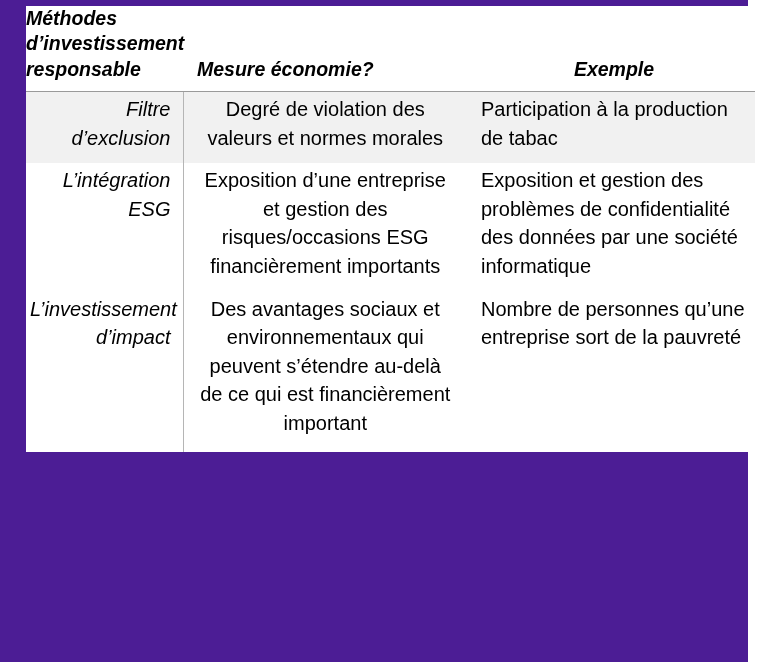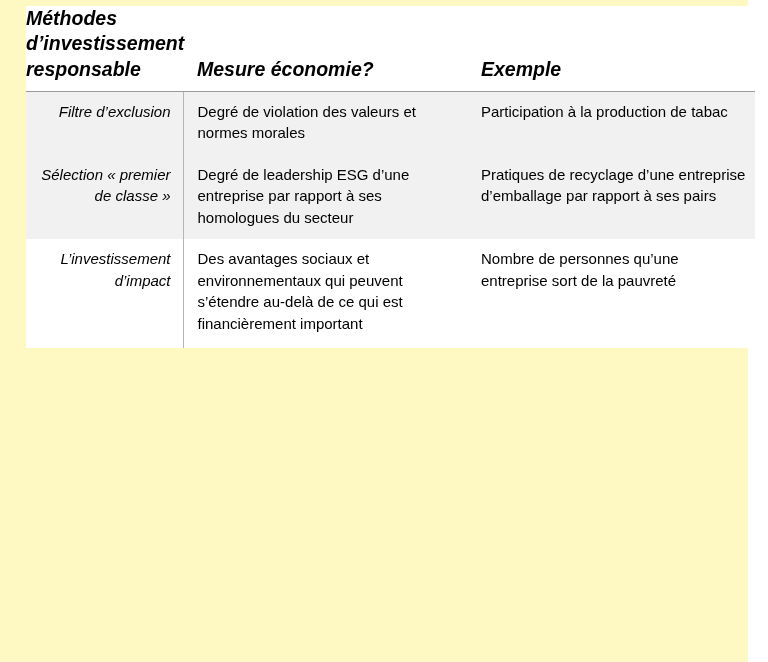--- a/index.html
+++ b/index.html
@@ -13,21 +13,21 @@
     overflow: hidden;
     font-family: "Liberation Sans", sans-serif;
     color: #000000;
     -webkit-font-smoothing: antialiased;
   }
 
   .slide {
     position: relative;
     width: 748px;
     height: 662px;
-    background: #fef9c3;
+    background: #4c1d95;
   }
 
   table.esg-table {
     position: absolute;
     left: 26px;
     top: 6px;
     width: 729px;
     border-collapse: collapse;
     table-layout: fixed;
   }
@@ -49,50 +49,51 @@
   thead th.h-method {
     text-align: left;
     padding-right: 14px;
   }
   thead th.h-measure {
     text-align: left;
     padding-left: 14px;
     padding-right: 12px;
   }
   thead th.h-example {
-    text-align: left;
+    text-align: center;
     padding-left: 14px;
     padding-right: 8px;
     font-style: italic;
   }
 
   tbody td {
-    font-size: 15px;
+    font-size: 20px;
     line-height: 1.43;
     vertical-align: top;
-    padding-top: 9px;
+    padding-top: 3px;
     padding-bottom: 11px;
     background: #ffffff;
   }
 
   tbody tr.shaded td {
     background: #f1f1f1;
   }
 
   td.cell-method {
     text-align: right;
     font-style: italic;
     padding-right: 12px;
     padding-left: 4px;
     white-space: pre-line;
   }
   td.cell-measure {
     padding-left: 14px;
     padding-right: 14px;
     border-left: 1.3px solid #b5b5b5;
+    text-align: center;
   }
   td.cell-example {
     padding-left: 14px;
     padding-right: 6px;
   }
 
   
   tbody tr:last-child td { padding-bottom: 14px; }
 </style>
 </head>
@@ -112,24 +113,24 @@
         <th class="h-measure">Mesure économie?</th>
         <th class="h-example">Exemple</th>
       </tr>
     </thead>
     <tbody id="table-body">
         <tr class="shaded">
           <td class="cell-method">Filtre d’exclusion</td>
           <td class="cell-measure">Degré de violation des valeurs et normes morales</td>
           <td class="cell-example">Participation à la production de tabac</td>
         </tr>
-        <tr class="shaded">
-          <td class="cell-method">Sélection « premier de classe »</td>
-          <td class="cell-measure"> Degré de leadership ESG d’une entreprise par rapport à ses homologues du secteur</td>
-          <td class="cell-example">Pratiques de recyclage d’une entreprise d’emballage par rapport à ses pairs</td>
+        <tr>
+          <td class="cell-method">L’intégration ESG</td>
+          <td class="cell-measure">Exposition d’une entreprise et gestion des risques/occasions ESG financièrement importants</td>
+          <td class="cell-example">Exposition et gestion des problèmes de confidentialité des données par une société informatique</td>
         </tr>
         <tr>
           <td class="cell-method">L’investissement d’impact</td>
           <td class="cell-measure">Des avantages sociaux et environnementaux qui peuvent s’étendre au-delà de ce qui est financièrement important</td>
           <td class="cell-example">Nombre de personnes qu’une entreprise sort de la pauvreté</td>
         </tr>
       </tbody>
   </table>
 
 </div>

